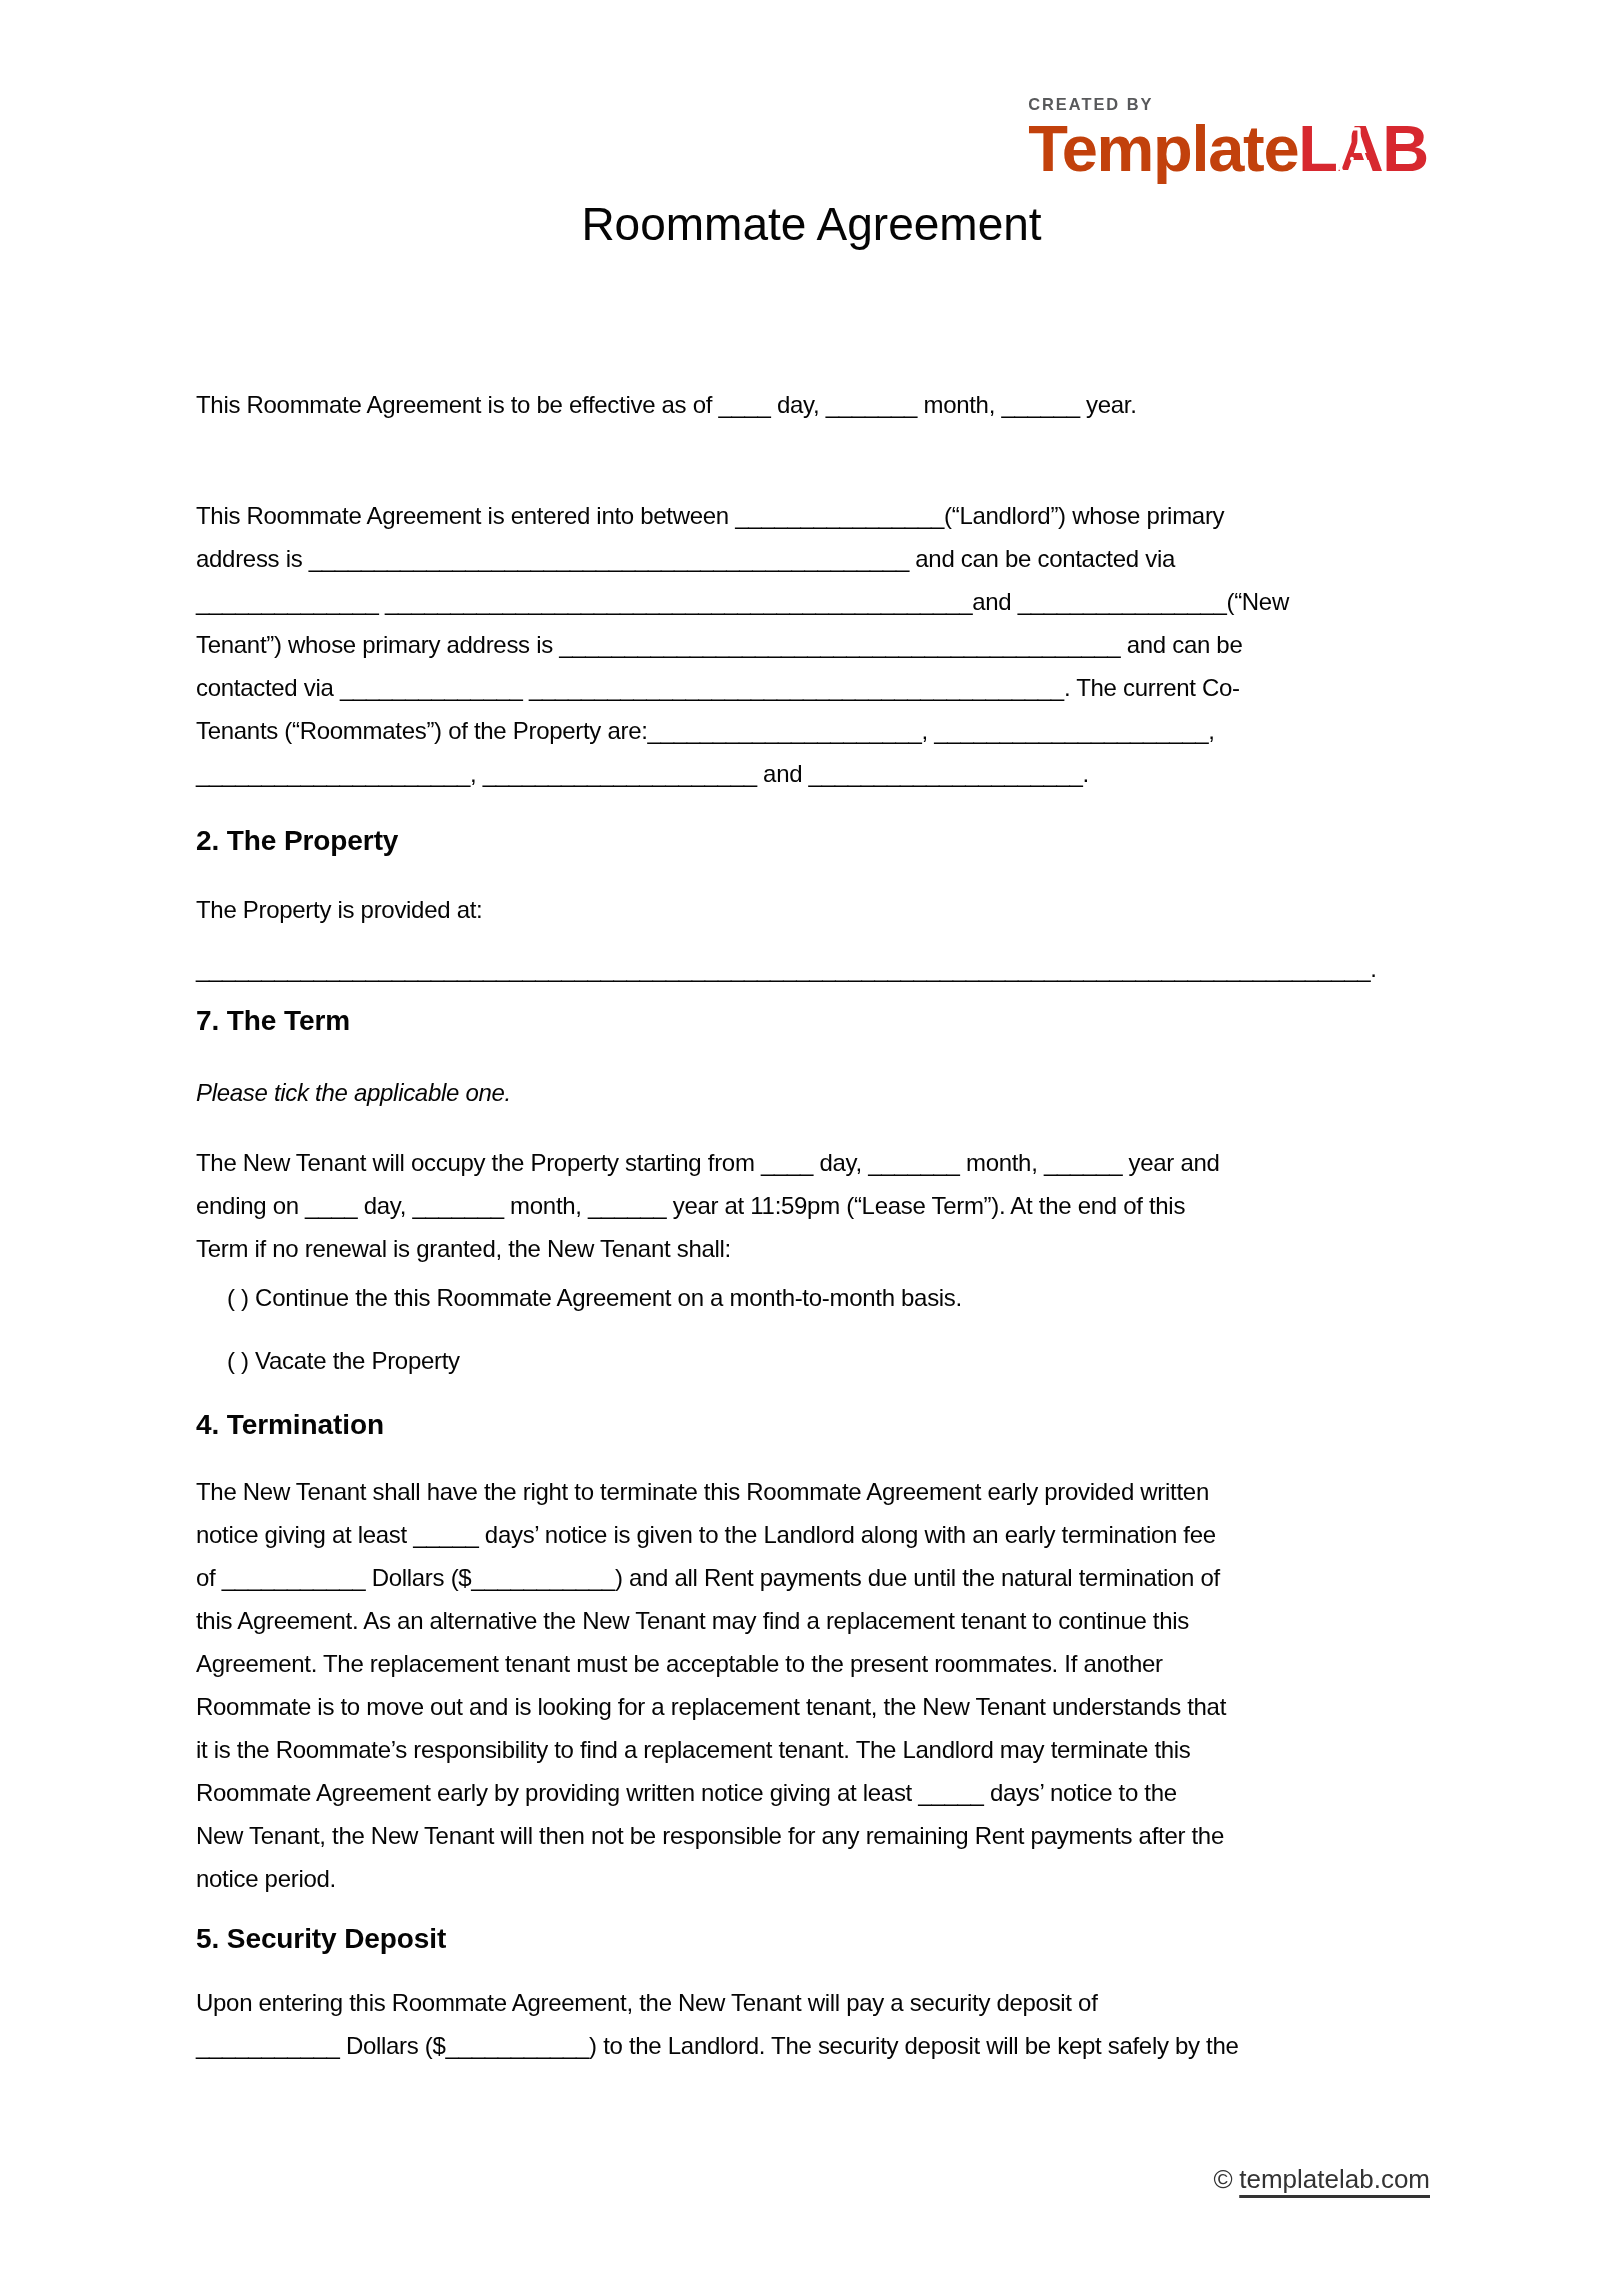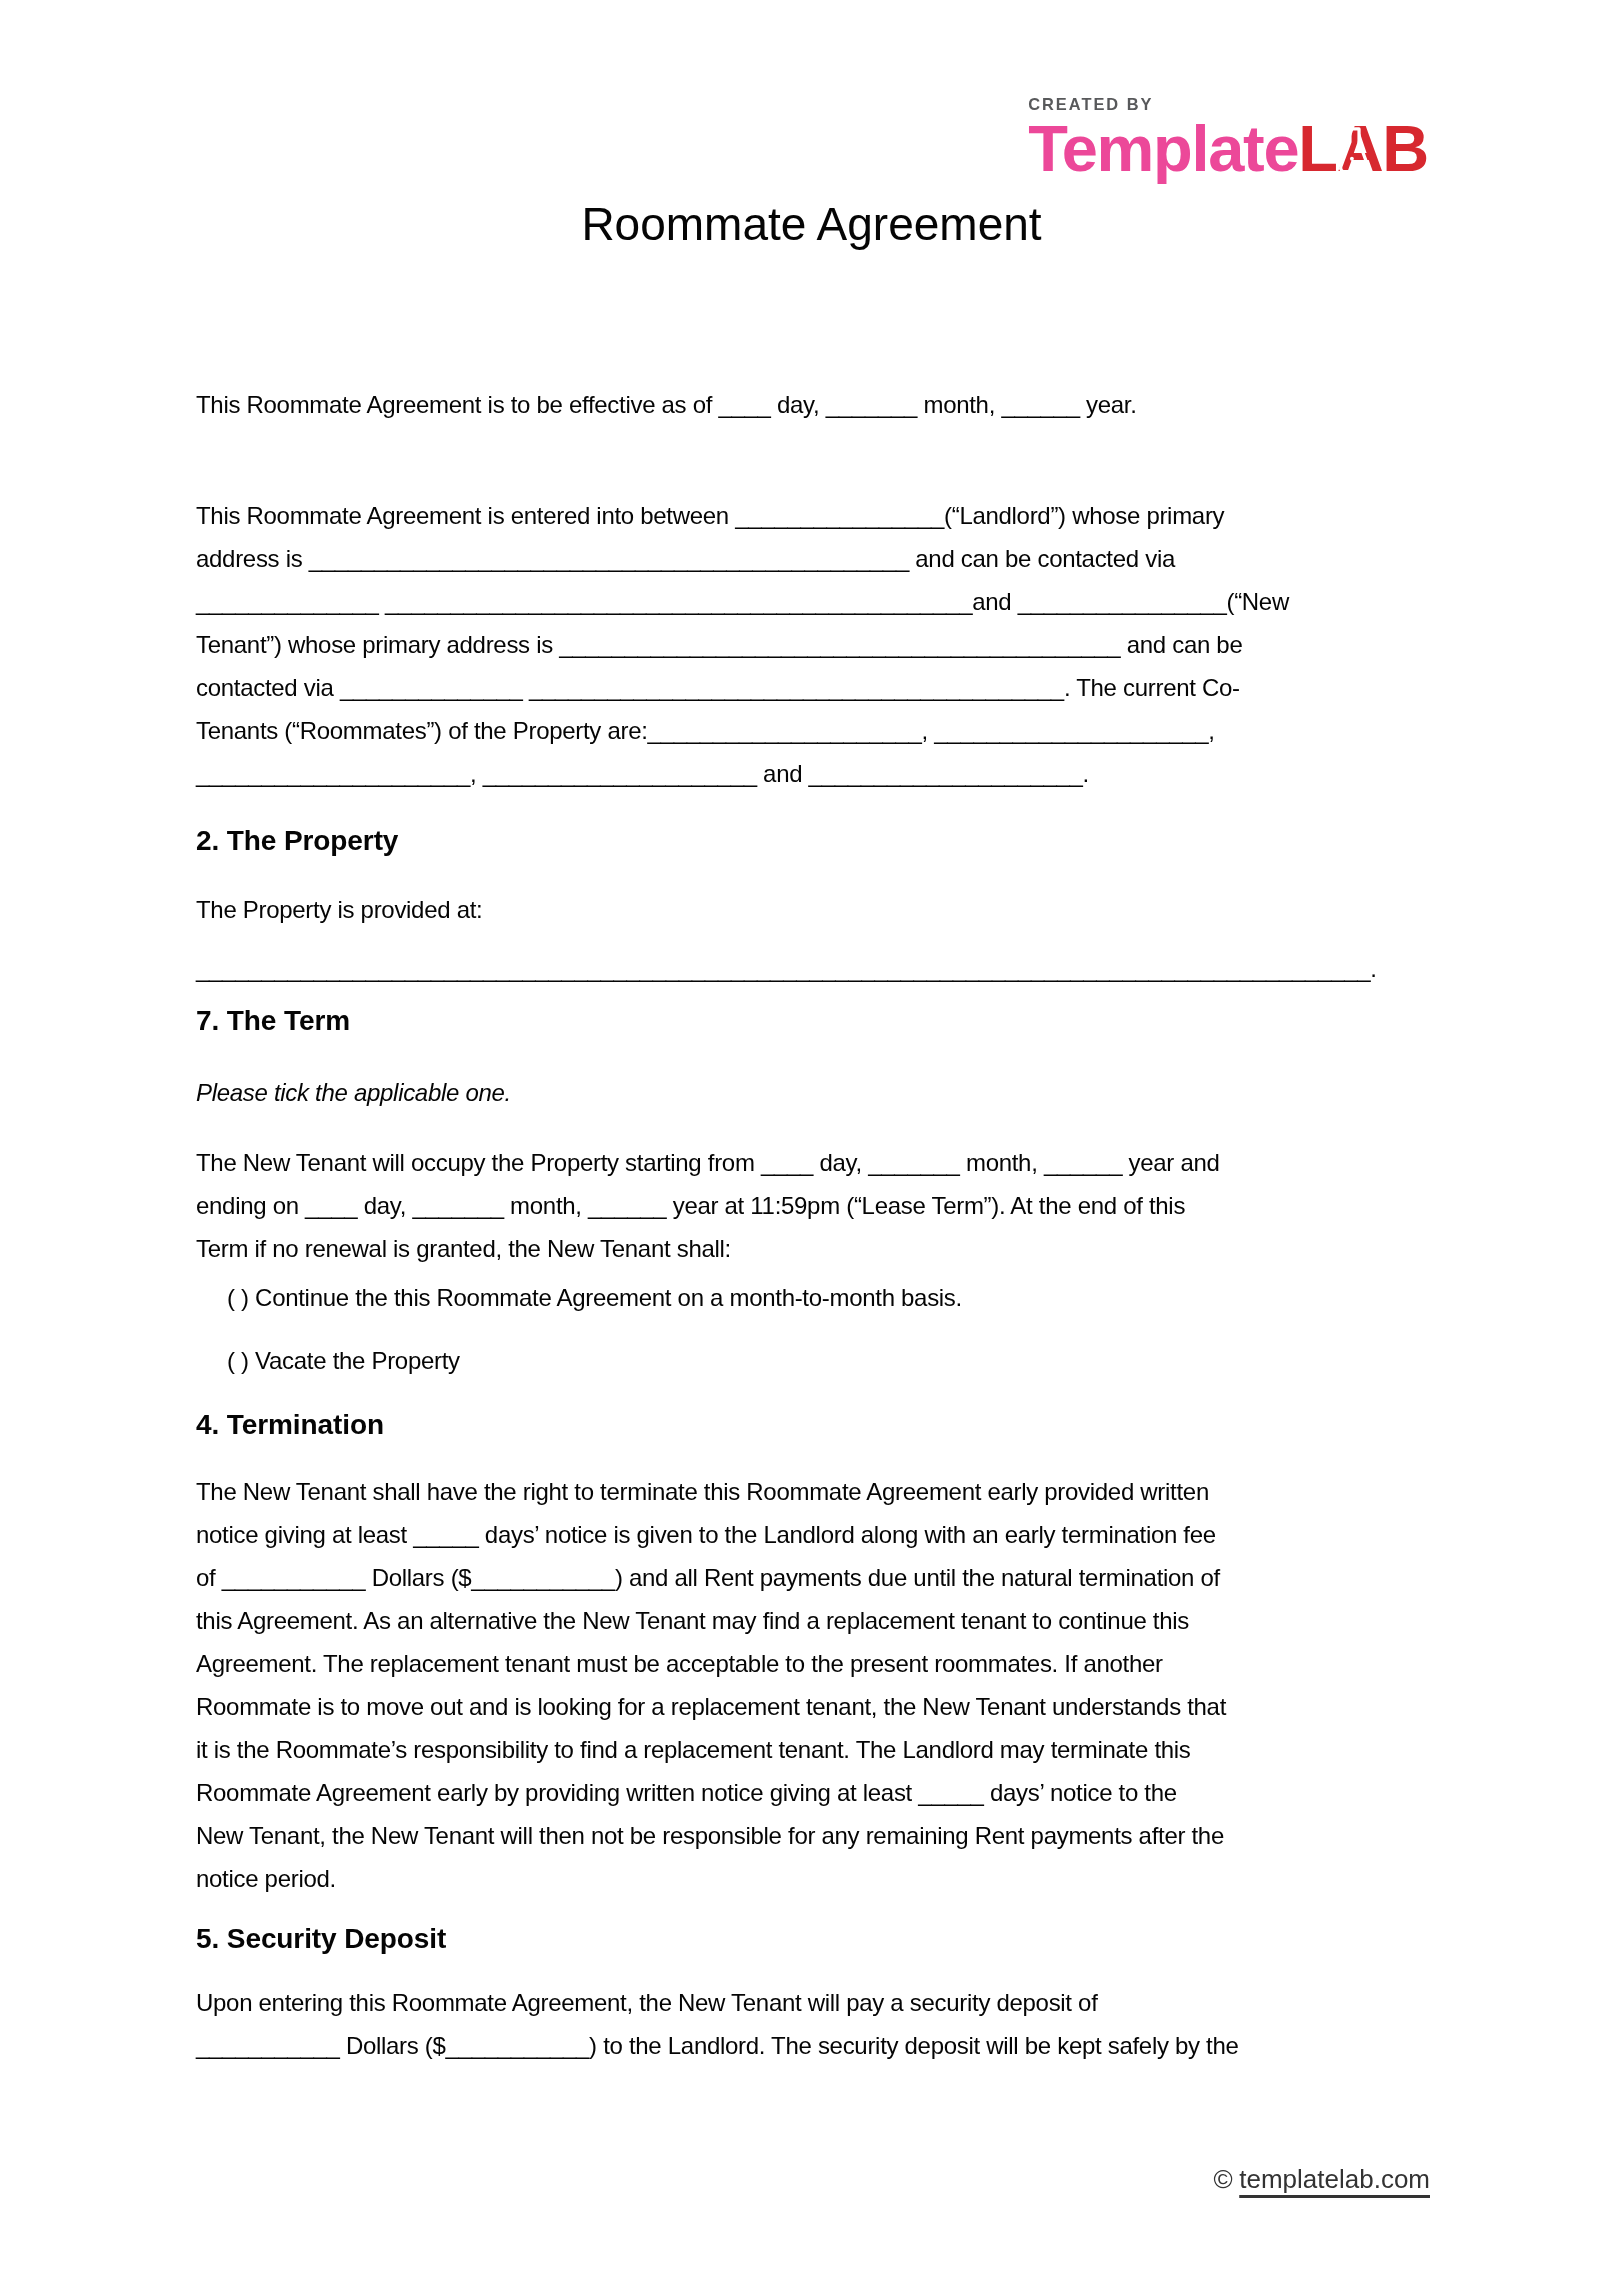--- a/index.html
+++ b/index.html
@@ -18,21 +18,21 @@
   
   .logo { top: 95px; right: 195px; text-align: left; }
   .created-by {
     font-size: 16.4px; font-weight: bold; letter-spacing: 2px;
     color: #58595b; line-height: 19.6px;
   }
   .brand {
     font-size: 65px; font-weight: bold; letter-spacing: -1.3px;
     line-height: 68px; white-space: nowrap;
   }
-  .brand-template { color: #ec4899; }
+  .brand-template { color: #c2410c; }
   .brand-lab { color: #d7282f; position: relative; display: inline-block; }
   .flask {
     position: absolute; left: 39px; top: 10.5px;
     width: 35px; height: 52px; pointer-events: none;
   }
 
   
   .title {
     top: 198px; left: 0; width: 1623px; text-align: center;
     font-size: 46px; line-height: 52px; font-weight: 400; color: #050505;

